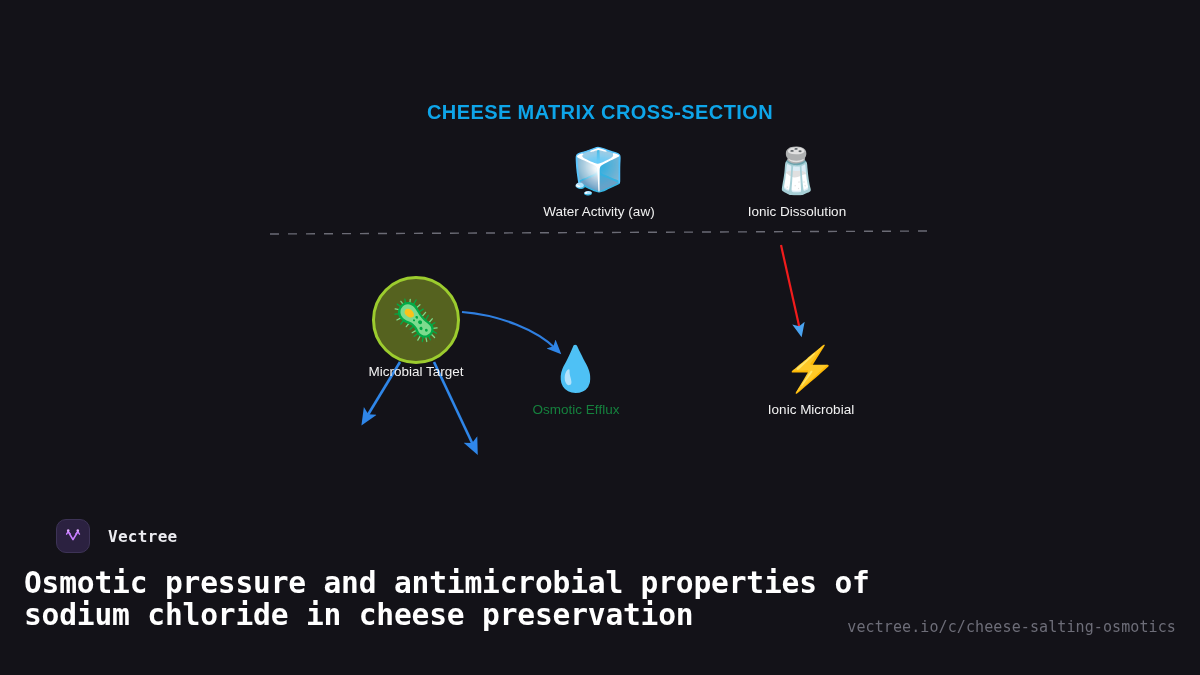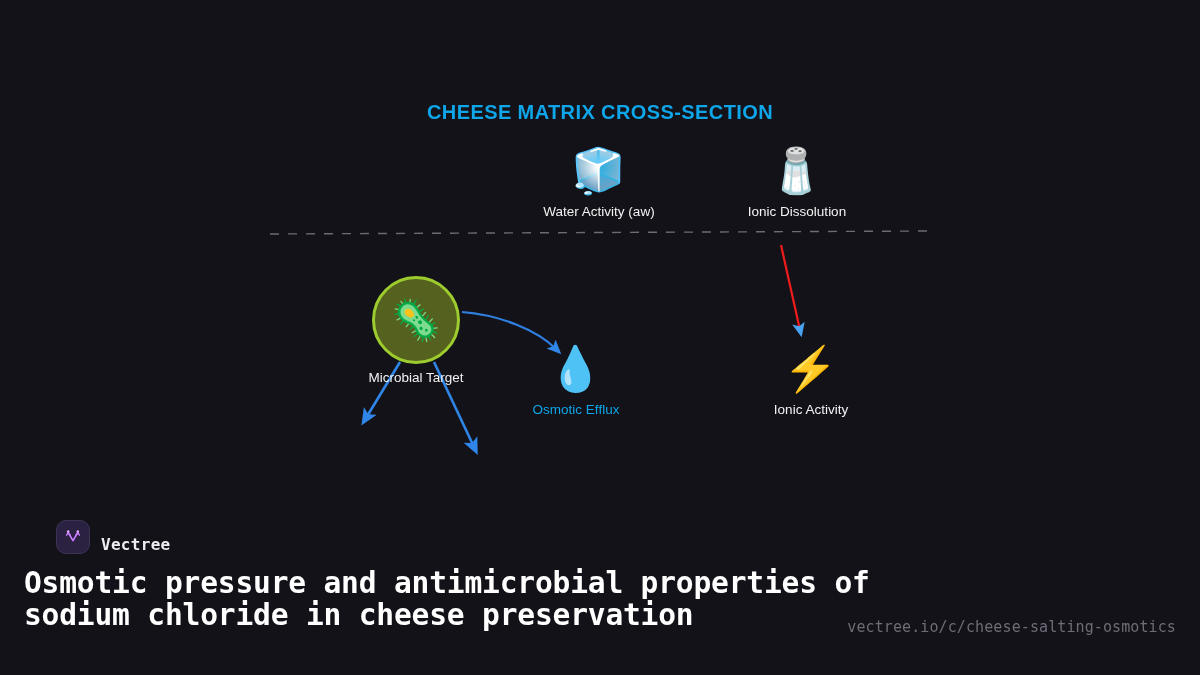--- a/index.html
+++ b/index.html
@@ -66,21 +66,21 @@
   }
 
   .node-label {
     margin-top: 7px;
     font-size: 13.5px;
     line-height: 16px;
     white-space: nowrap;
     color: #f2f2f2;
   }
 
-  .node-label.accent-blue { color: #0ea5e9; }
+  .node-label.accent-blue { color: #15803d; }
 
   
   .circle-node {
     position: absolute;
     display: flex;
     flex-direction: column;
     align-items: center;
   }
 
   .circle-shape {
@@ -94,37 +94,37 @@
     justify-content: center;
   }
 
   .circle-shape .node-emoji {
     font-size: 40px;
     line-height: 46px;
     height: 46px;
   }
 
   .circle-node .node-label {
-    margin-top: 6px;
+    margin-top: 0;
   }
 
   
   #footer {
     position: absolute;
     left: 0;
     top: 500px;
     width: 1200px;
     height: 175px;
     padding: 10px 24px 0 24px;
   }
 
   #brand-row {
     display: flex;
-    align-items: flex-end;
-    gap: 11px;
+    align-items: center;
+    gap: 18px;
     height: 36px;
     margin-top: 8px;
     padding-left: 32px;
   }
 
   #brand-logo {
     width: 34px;
     height: 34px;
     border-radius: 10px;
     background: #2b2140;
@@ -211,21 +211,21 @@
     <span class="node-label">Microbial Target</span>
   </div>
 
   <div class="node" style="left:476px; top:343px; width:200px;">
     <span class="node-emoji">💧</span>
     <span class="node-label accent-blue">Osmotic Efflux</span>
   </div>
 
   <div class="node" style="left:711px; top:343px; width:200px;">
     <span class="node-emoji">⚡</span>
-    <span class="node-label">Ionic Activity</span>
+    <span class="node-label">Ionic Microbial</span>
   </div>
 
 </div>
 
 <div id="footer">
 
   <div id="brand-row">
     <div id="brand-logo">
       <svg width="20" height="20" viewBox="0 0 20 20" aria-hidden="true">
         <path d="M5.2 5.6 L10 13.6 L14.8 5.6" fill="none" stroke="#c77dff" stroke-width="1.7" stroke-linecap="round" stroke-linejoin="round"></path>

